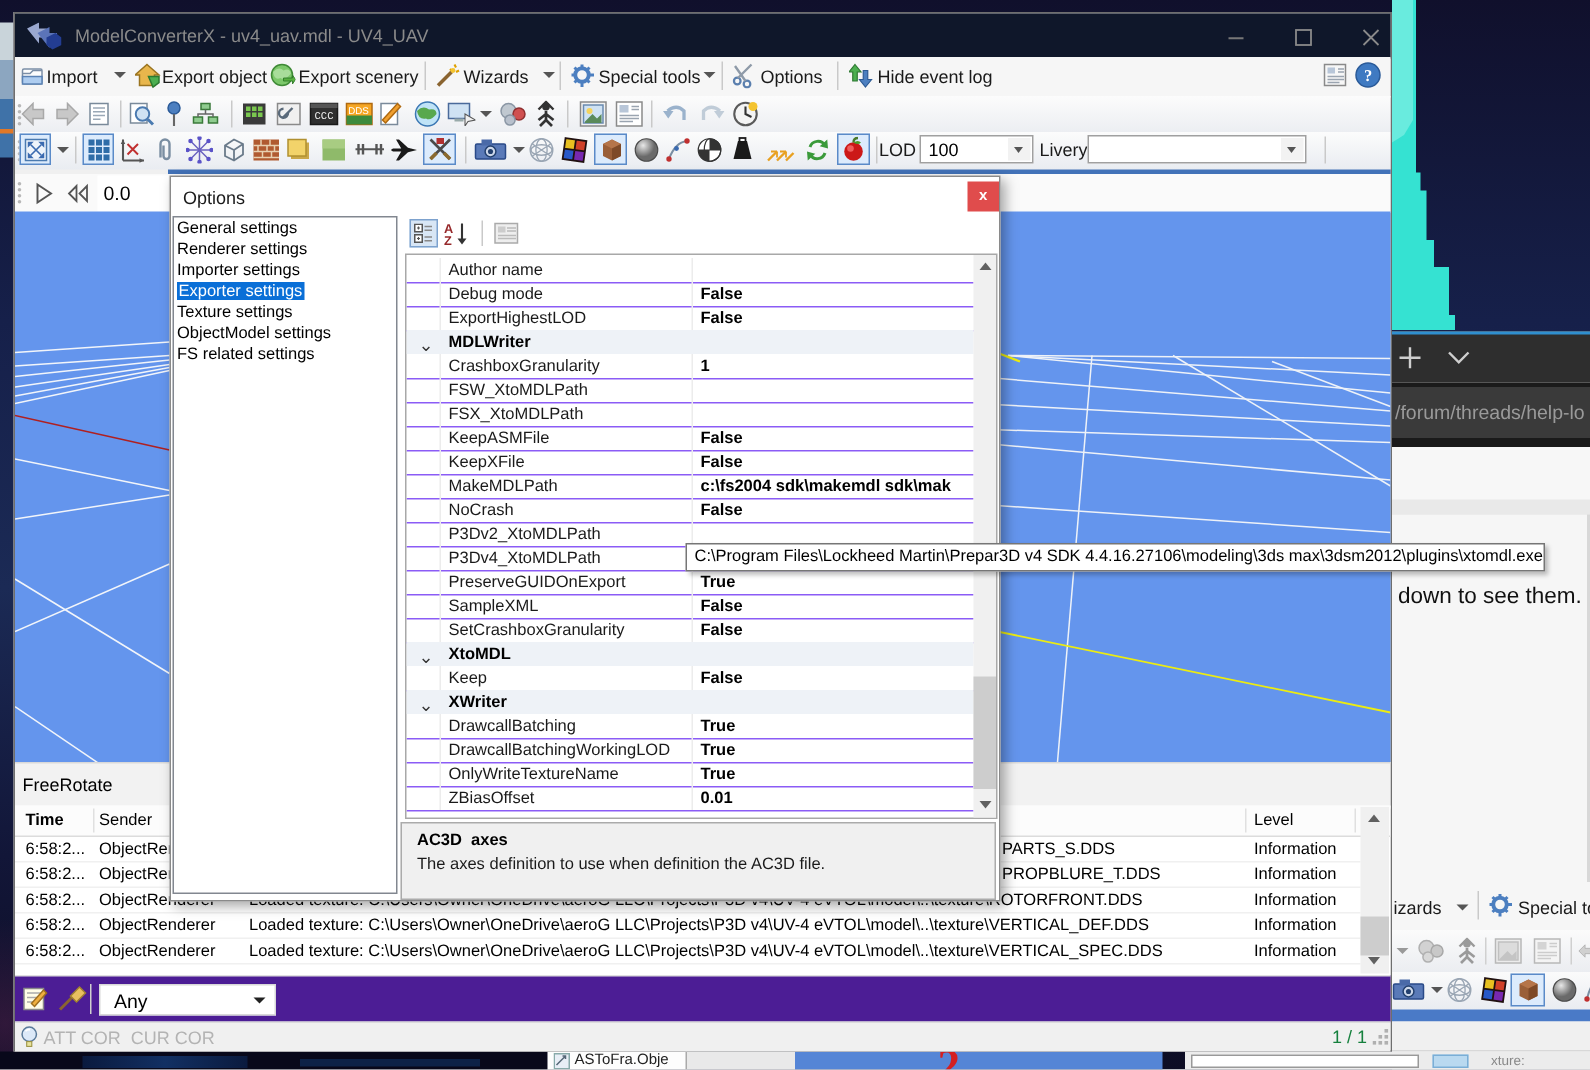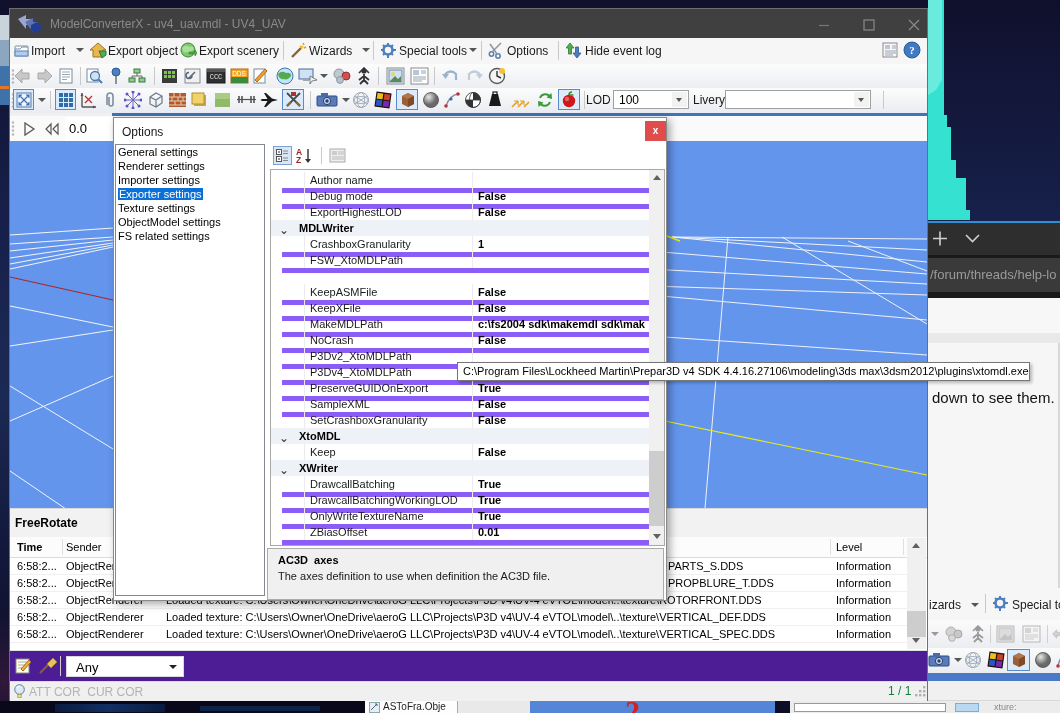--- a/index.html
+++ b/index.html
@@ -33,21 +33,21 @@
   .combo{background:#fff;border:1px solid #a0a0a0;box-sizing:border-box;}
   .dnb{right:1px;top:1px;width:15px;height:15px;background:#f2f2f2;}
   .dnb::after{content:"";position:absolute;left:4px;top:6px;border-left:3.5px solid transparent;border-right:3.5px solid transparent;border-top:4px solid #555;}
   .lgtx{font-size:11px;color:#000;white-space:nowrap;}
   .hdx{font-size:11px;color:#000;}
   .lrow{left:0;width:897px;height:17px;border-bottom:1px solid #f0f0f0;overflow:hidden;}
   .dlgtx{font-size:11px;color:#1a1a1a;white-space:nowrap;}
   .dval{font-size:11px;font-weight:bold;color:#000;white-space:nowrap;}
   .chev{font-size:12px;color:#333;}
   .lbi{height:14px;font-size:11px;color:#000;padding-left:2px;white-space:nowrap;line-height:14px;}
-  .prow{position:absolute;left:11px;width:378px;height:16px;border-bottom:5px solid #8b5cf6;overflow:hidden;}
+  .prow{position:absolute;left:0;width:378px;height:16px;border-bottom:1px solid #8b5cf6;overflow:hidden;}
   .prow::after{content:"";position:absolute;left:190px;top:0;width:1px;height:16px;background:#ececec;}
   .prow::before{content:"";position:absolute;left:22px;top:0;width:1px;height:16px;background:#ececec;}
   .pcat{position:absolute;left:0;width:378px;height:16px;background:#eef2f7;overflow:hidden;}
 </style>
 </head>
 <body>
 <div id="desk">
   <svg id="tower" class="abs" width="80" height="220" viewBox="0 0 80 220">
     <polygon points="0,0 16,0 16,115 19,115 19,127 23,127 23,160 28,160 28,178 38,178 38,210 42,210 42,221 0,221" fill="#35e2d2"></polygon>
     <polygon points="0,0 14,0 14,80 8,90 0,95" fill="#7beee2" opacity="0.75"></polygon>
@@ -170,21 +170,21 @@
       <span class="abs" style="left:95px;top:-7px;font-size:30px;font-weight:bold;color:#d42020;font-family:'Liberation Serif',serif;">2</span>
     </div>
     <div class="abs" style="left:790px;top:0;width:273px;height:13px;background:#ececec;">
       <span class="abs" style="left:4px;top:2px;width:152px;height:9px;background:#fff;border:1px solid #999;box-sizing:border-box;"></span>
       <span class="abs" style="left:165px;top:2px;width:24px;height:9px;background:#b9d9f0;border:1px solid #7aaed6;box-sizing:border-box;"></span>
       <span class="abs" style="left:204px;top:1px;font-size:9px;color:#888;">xture:</span>
     </div>
   </div>
   <div id="win" class="abs">
 
-    <div class="abs" style="left:0;top:0;width:917px;height:30px;background:#404040;">
+    <div class="abs" style="left:0;top:0;width:917px;height:30px;background:#0f172a;">
       <svg class="abs" style="left:7px;top:6px;" width="24" height="19" viewBox="0 0 24 19">
         <polygon points="1,4 9,0 9,4 14,4 14,10 9,10 9,14" fill="#9aa8cf"></polygon>
         <polygon points="8,7 16,3 16,7 21,7 21,13 16,13 16,17" fill="#5b74b8"></polygon>
         <polygon points="14,10 20,7 24,10 24,15 18,18 14,15" fill="#233d92"></polygon>
       </svg>
       <span class="abs" style="left:40px;top:8px;font-size:12px;color:#8a8a8a;">ModelConverterX - uv4_uav.mdl - UV4_UAV</span>
       <svg class="abs" style="left:780px;top:0" width="137" height="30" viewBox="0 0 137 30">
           <g stroke="#777" stroke-width="1.2" fill="none">
             <path d="M29 16.5 H39"></path>
             <rect x="74" y="11" width="10" height="10" stroke="#8a8a8a"></rect>
@@ -588,21 +588,21 @@
           <path d="M718 96 L695 367"></path>
           <path d="M772 96 L917 183"></path>
           <path d="M838 100 L917 130"></path>
         </g>
         <path d="M650 279 L917 334" stroke="#ecec10" stroke-width="1.2" fill="none"></path>
         <path d="M657 95 L670 100" stroke="#ecec10" stroke-width="1.5" fill="none"></path>
       </svg>
     </div>
 
     <div class="abs" style="left:0;top:499px;width:917px;height:29px;background:#f2f2f2;border-top:1px solid #d9d9d9;border-bottom:1px solid #c8c8c8;">
-      <span class="abs" style="left:5px;top:7px;font-size:12px;color:#000;font-weight:bold;">FreeRotate</span>
+      <span class="abs" style="left:5px;top:7px;font-size:12px;color:#000;">FreeRotate</span>
     </div>
 
     <div id="log" class="abs" style="left:0;top:528px;width:917px;height:113px;background:#fff;overflow:hidden;">
       <div class="abs" style="left:0;top:0;width:917px;height:20px;background:#fcfcfc;border-bottom:1px solid #dcdcdc;">
         <span class="hdx abs" style="left:7px;top:4px;font-weight:bold;">Time</span>
         <span class="hdx abs" style="left:56px;top:4px;">Sender</span>
         <span class="hdx abs" style="left:826px;top:4px;">Level</span>
         <span class="abs" style="left:52px;top:2px;width:1px;height:16px;background:#e0e0e0;"></span>
         <span class="abs" style="left:150px;top:2px;width:1px;height:16px;background:#e0e0e0;"></span>
         <span class="abs" style="left:820px;top:2px;width:1px;height:16px;background:#e0e0e0;"></span>
@@ -738,20 +738,23 @@
           <span class="chev abs" style="left:8px;top:3px;">⌄</span>
           <span class="abs" style="left:28px;top:2px;font-size:11px;font-weight:bold;">MDLWriter</span>
         </div>
       <div class="prow" style="top:66px;">
           <span class="dlgtx abs" style="left:28px;top:2px;">CrashboxGranularity</span>
           <span class="dval abs" style="left:196px;top:2px;">1</span>
         </div>
       <div class="prow" style="top:82px;">
           <span class="dlgtx abs" style="left:28px;top:2px;">FSW_XtoMDLPath</span>
         </div>
+      <div class="prow" style="top:98px;">
+          <span class="dlgtx abs" style="left:28px;top:2px;">FSX_XtoMDLPath</span>
+        </div>
       <div class="prow" style="top:114px;">
           <span class="dlgtx abs" style="left:28px;top:2px;">KeepASMFile</span>
           <span class="dval abs" style="left:196px;top:2px;">False</span>
         </div>
       <div class="prow" style="top:130px;">
           <span class="dlgtx abs" style="left:28px;top:2px;">KeepXFile</span>
           <span class="dval abs" style="left:196px;top:2px;">False</span>
         </div>
       <div class="prow" style="top:146px;">
           <span class="dlgtx abs" style="left:28px;top:2px;">MakeMDLPath</span>

